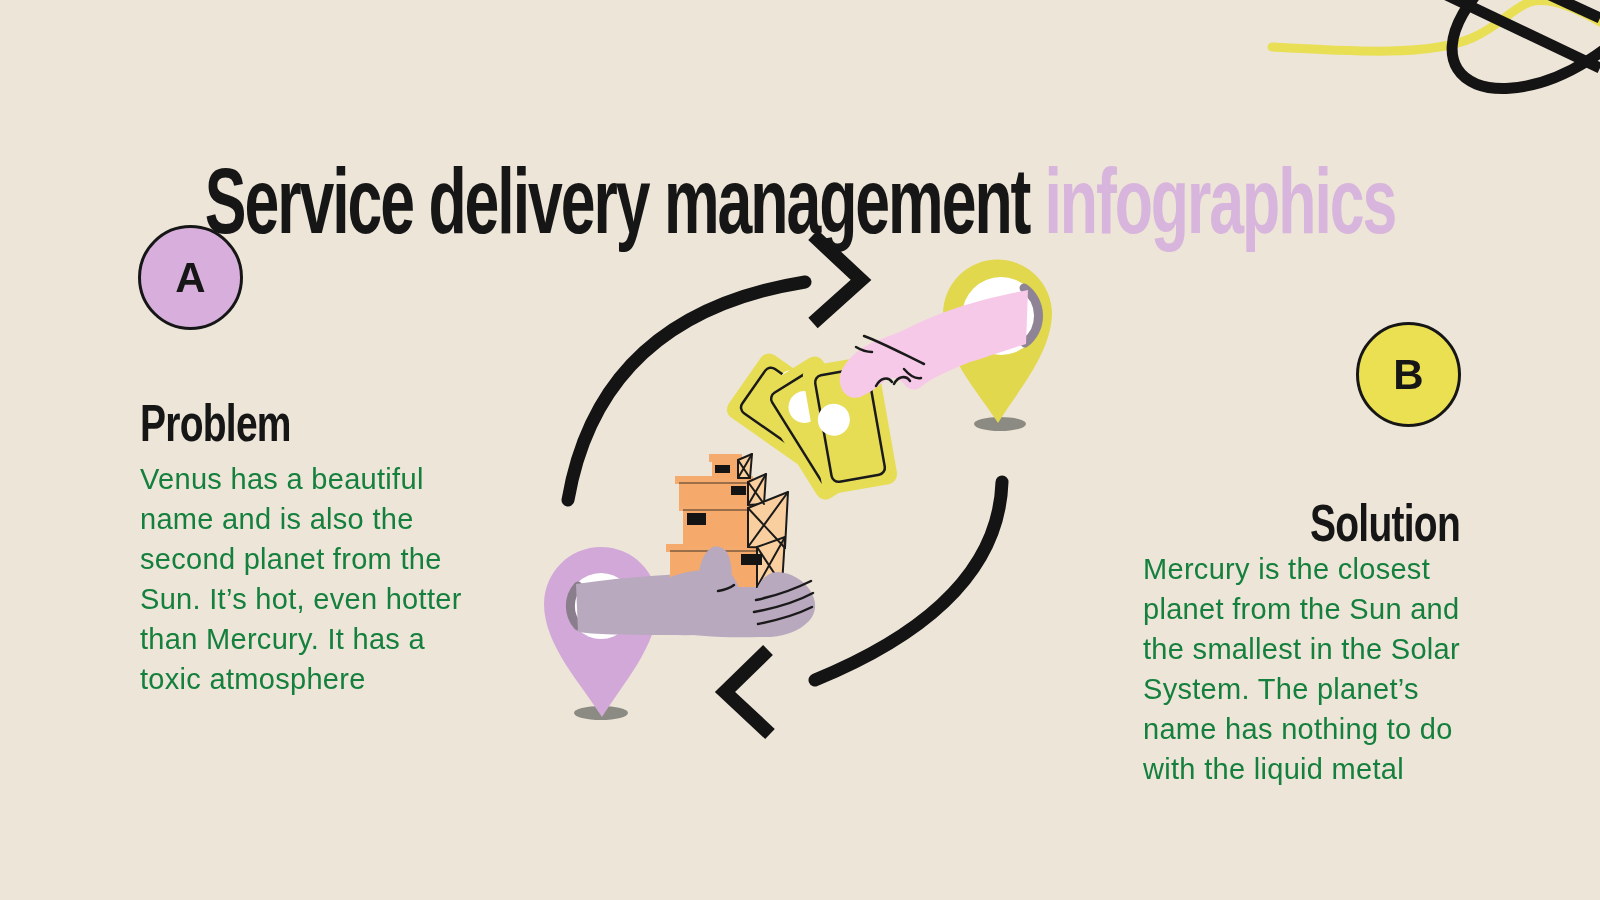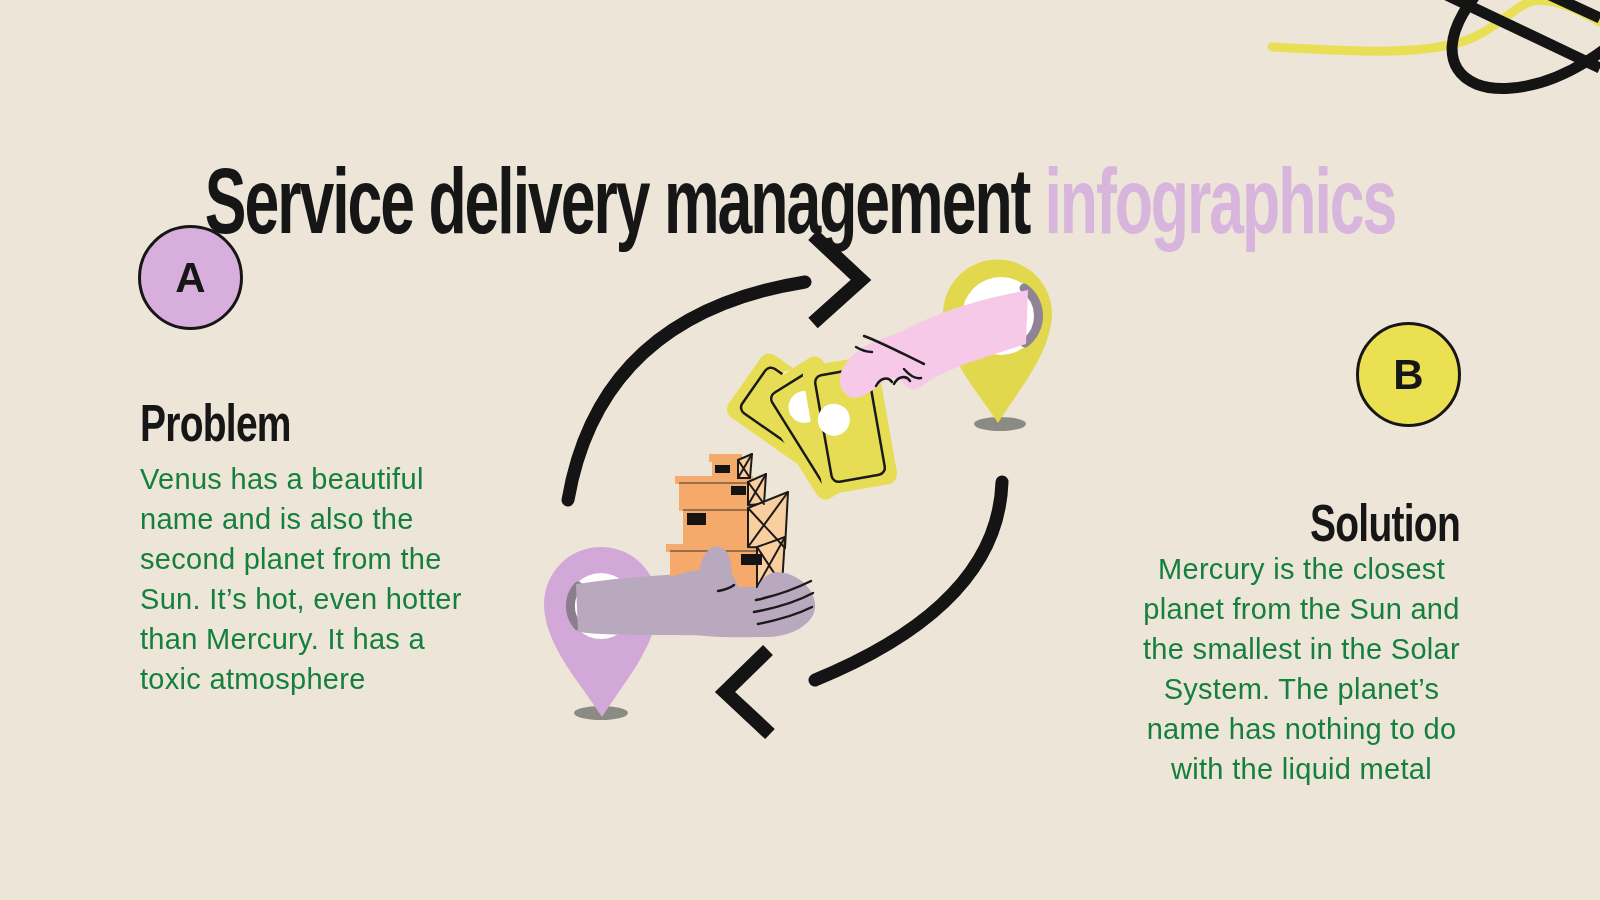--- a/index.html
+++ b/index.html
@@ -29,21 +29,21 @@
     color:#161616;line-height:58px;white-space:nowrap;
   }
   .heading-a{left:140px;top:351px;transform:scaleX(.75);transform-origin:left center;}
   .heading-b{right:140px;top:451px;transform:scaleX(.75);transform-origin:right center;text-align:right;}
   
   .body-text{
     position:absolute;font-size:29px;line-height:40px;letter-spacing:.3px;
     color:#15803d;white-space:pre-line;
   }
   .body-a{left:140px;top:430px;text-align:left;}
-  .body-b{right:140px;top:520px;text-align:center;}
+  .body-b{right:140px;top:520px;text-align:left;}
   .corner-decor{position:absolute;top:0;right:0;}
   .illustration{position:absolute;left:520px;top:220px;width:560px;height:520px;}
 </style>
 </head>
 <body>
 
 <div class="canvas">
 
   <svg class="corner-decor" width="400" height="150" viewBox="0 0 400 150">
     <path d="M 72 47 C 160 52 230 56 272 38 C 300 26 312 8 330 2 C 350 -4 380 10 400 22" fill="none" stroke="#E8DF55" stroke-width="9" stroke-linecap="round"></path>

